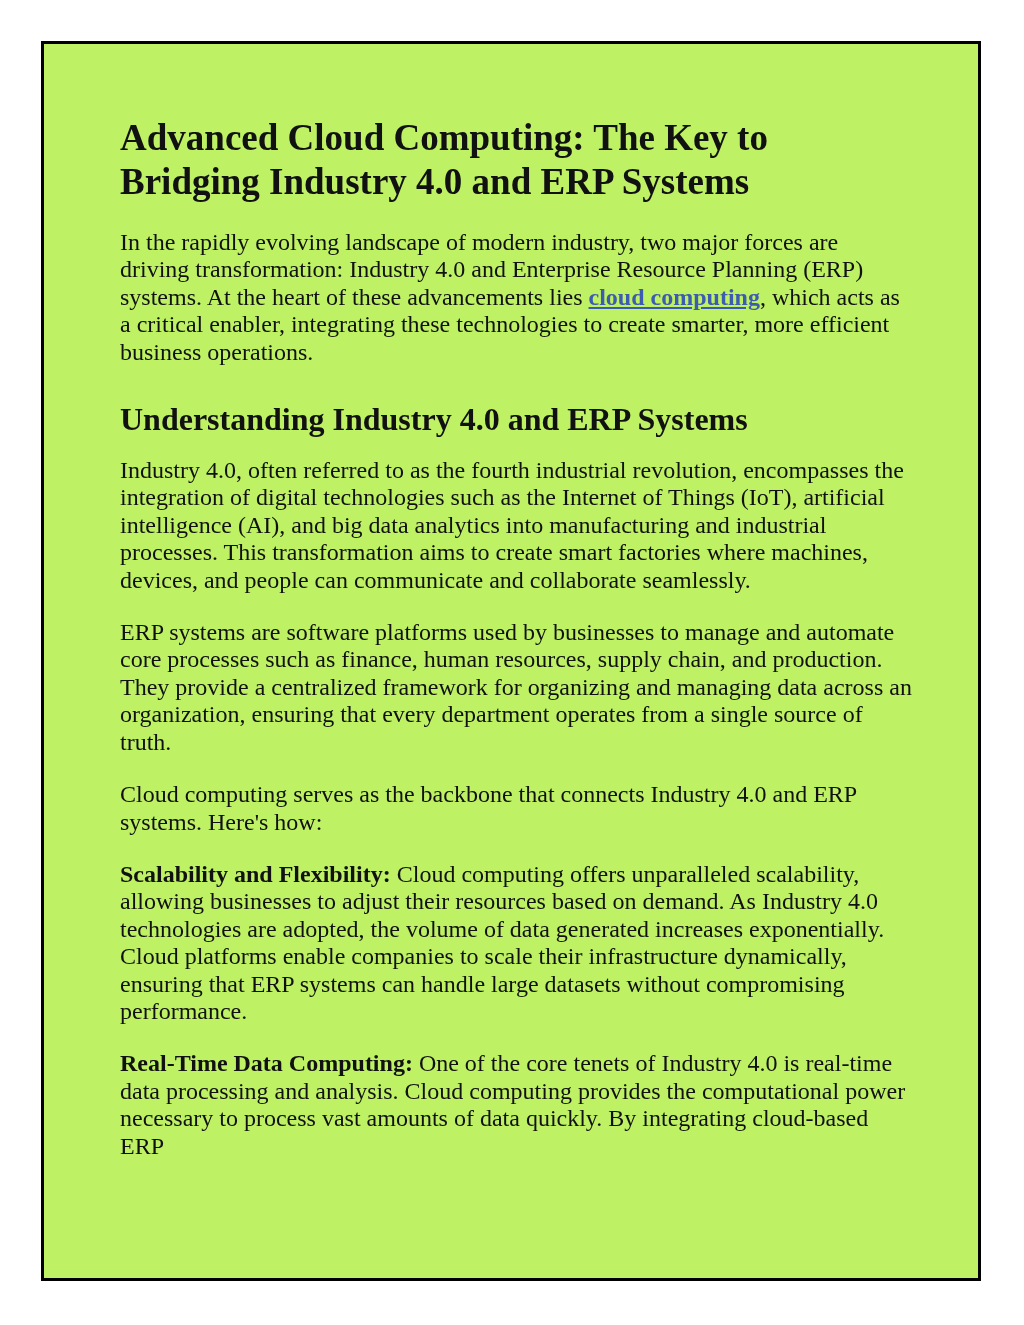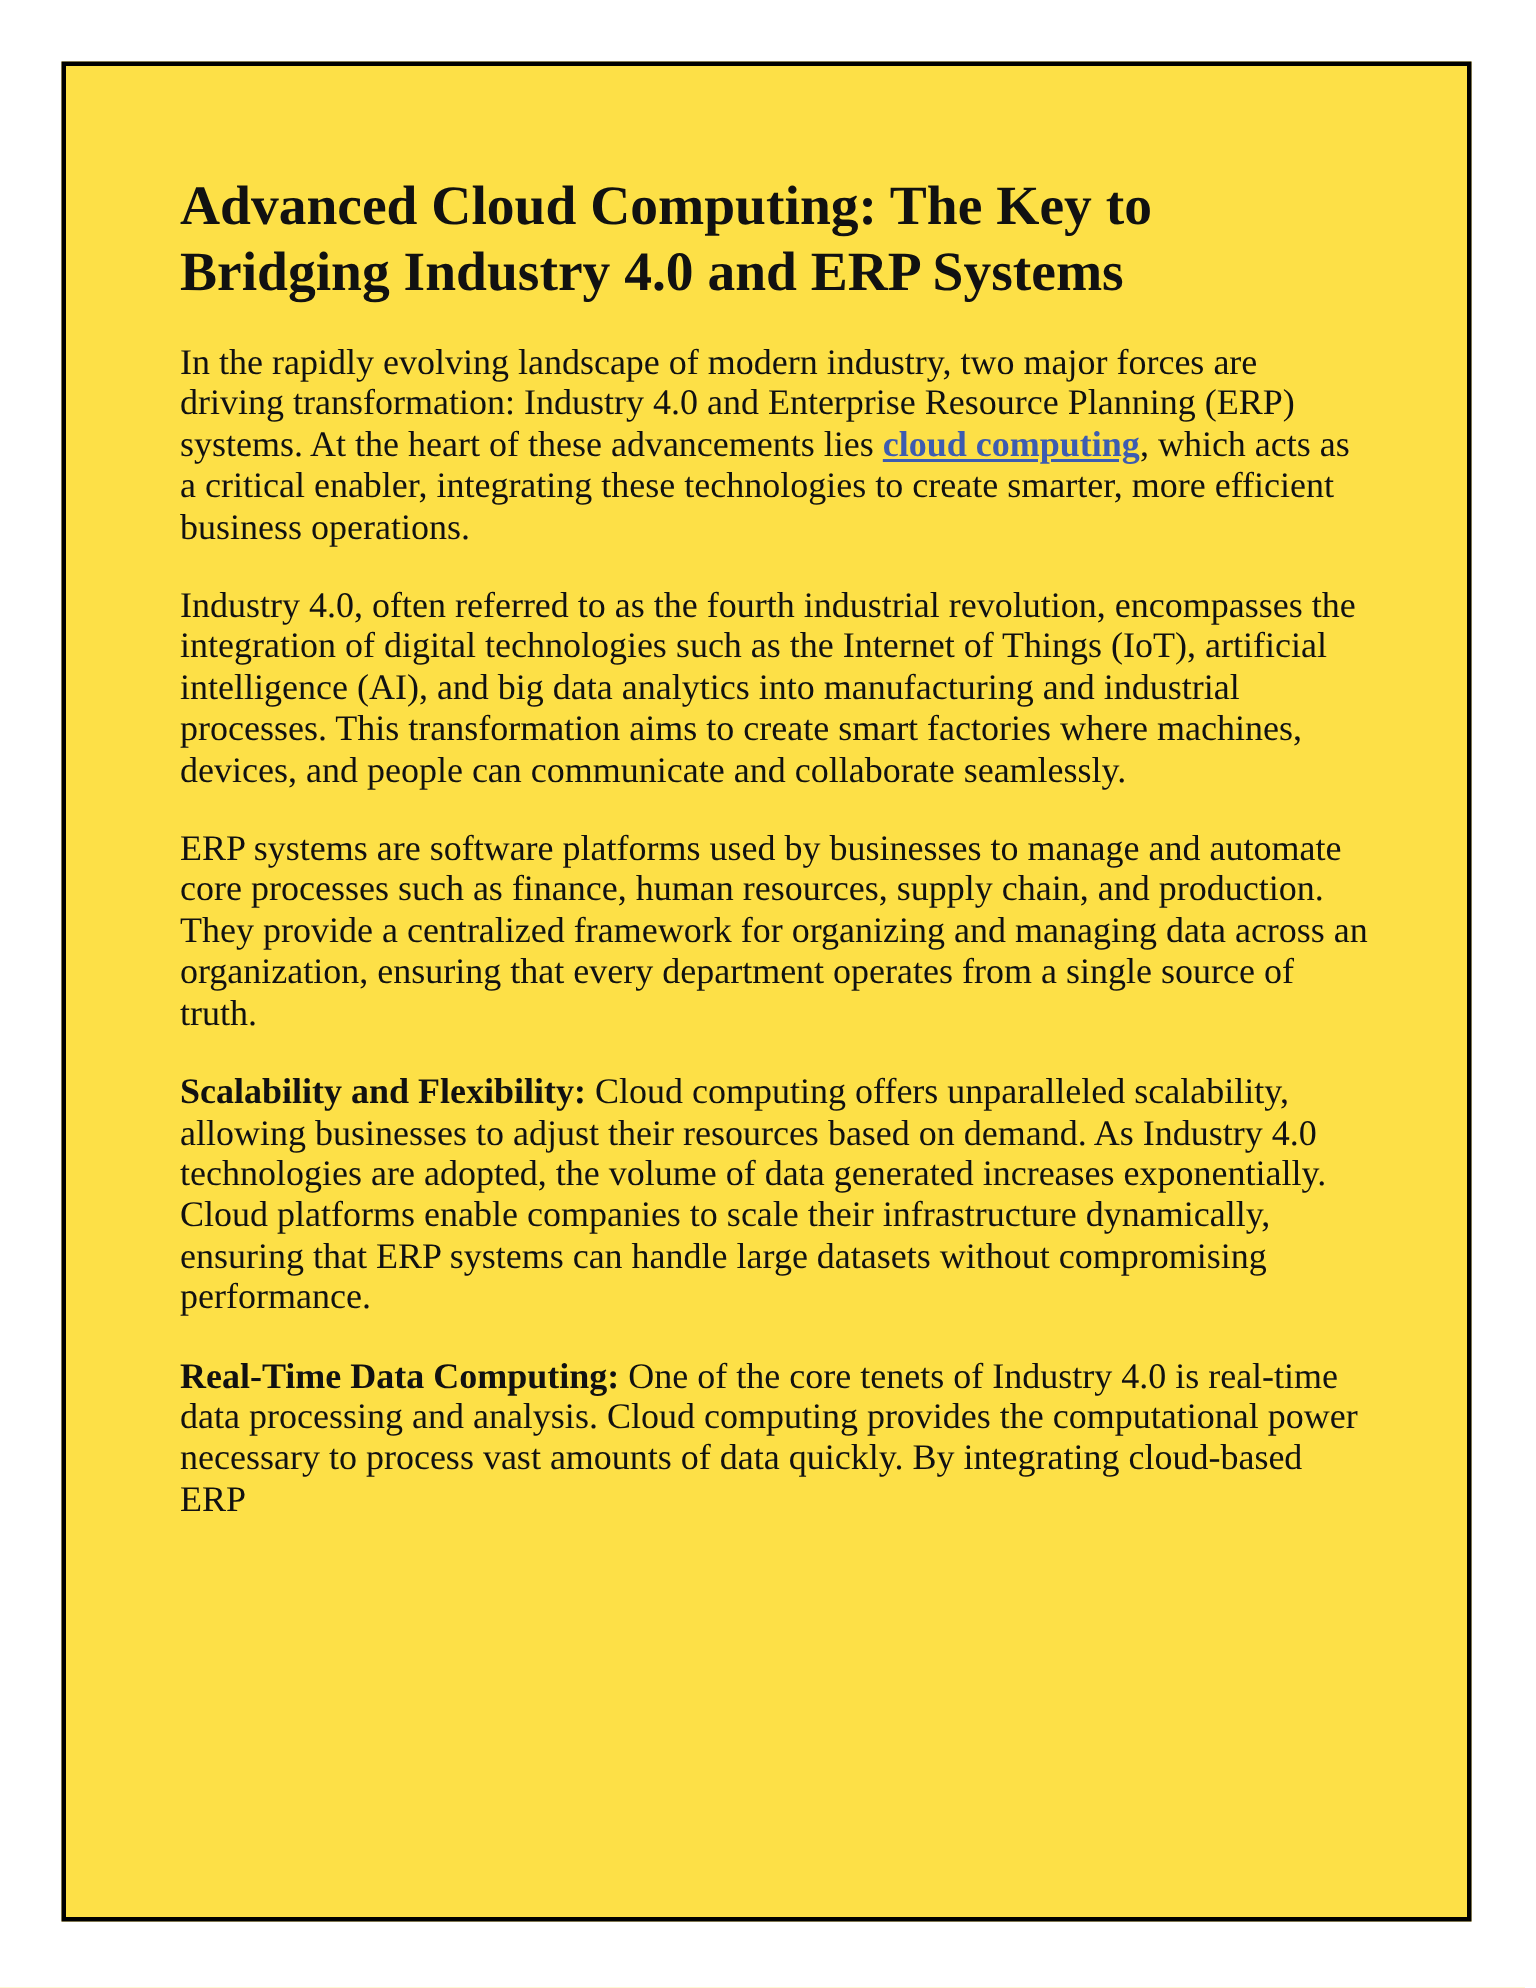--- a/index.html
+++ b/index.html
@@ -16,21 +16,21 @@
     color: #111111;
   }
   .page {
     position: absolute;
     left: 41px;
     top: 41px;
     width: 940px;
     height: 1240px;
     box-sizing: border-box;
     border: 3px solid #000000;
-    background: #fde047;
+    background: #bef264;
   }
   .content {
     box-sizing: border-box;
     width: 100%;
     height: 100%;
     padding: 72px 66px 0 76px;
     overflow: hidden;
   }
   h1.doc-title {
     font-size: 37px;
@@ -64,25 +64,27 @@
 </head>
 <body>
 
 <div class="page">
   <div class="content">
 
     <h1 class="doc-title">Advanced Cloud Computing: The Key to Bridging Industry 4.0 and ERP Systems</h1>
 
     <p class="doc-para"><span>In the rapidly evolving landscape of modern industry, two major forces are driving transformation: Industry 4.0 and Enterprise Resource Planning (ERP) systems. At the heart of these advancements lies </span><a class="doc-link" href="#">cloud computing</a><span>, which acts as a critical enabler, integrating these technologies to create smarter, more efficient business operations.</span></p>
 
+    <h2 class="section-heading">Understanding Industry 4.0 and ERP Systems</h2>
 
     <p class="doc-para">Industry 4.0, often referred to as the fourth industrial revolution, encompasses the integration of digital technologies such as the Internet of Things (IoT), artificial intelligence (AI), and big data analytics into manufacturing and industrial processes. This transformation aims to create smart factories where machines, devices, and people can communicate and collaborate seamlessly.</p>
 
     <p class="doc-para">ERP systems are software platforms used by businesses to manage and automate core processes such as finance, human resources, supply chain, and production. They provide a centralized framework for organizing and managing data across an organization, ensuring that every department operates from a single source of truth.</p>
 
 
+    <p class="doc-para">Cloud computing serves as the backbone that connects Industry 4.0 and ERP systems. Here's how:</p>
 
     <p class="doc-para"><b>Scalability and Flexibility:</b><span> Cloud computing offers unparalleled scalability, allowing businesses to adjust their resources based on demand. As Industry 4.0 technologies are adopted, the volume of data generated increases exponentially. Cloud platforms enable companies to scale their infrastructure dynamically, ensuring that ERP systems can handle large datasets without compromising performance.</span></p>
 
     <p class="doc-para"><b>Real-Time Data Computing:</b><span> One of the core tenets of Industry 4.0 is real-time data processing and analysis. Cloud computing provides the computational power necessary to process vast amounts of data quickly. By integrating cloud-based ERP</span></p>
 
   </div>
 </div>
 
 </body></html>

